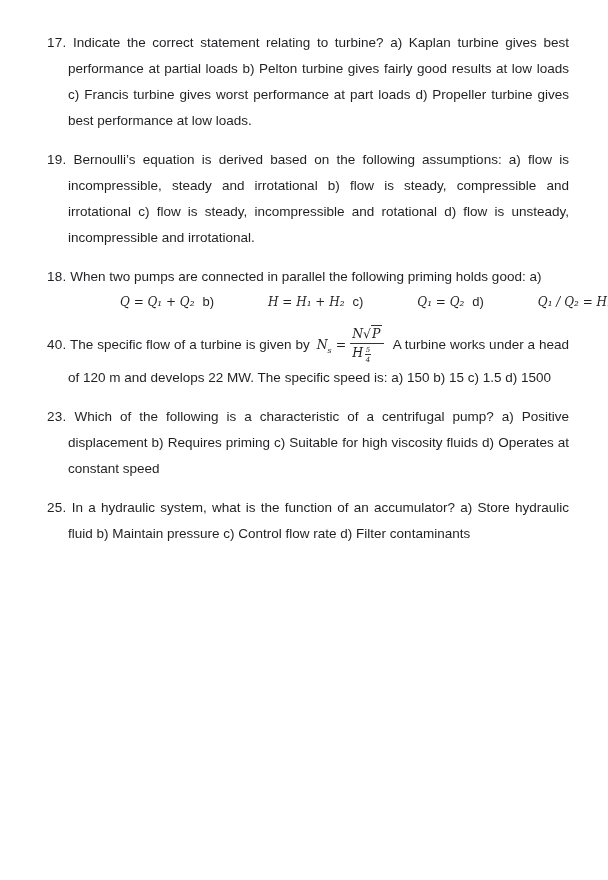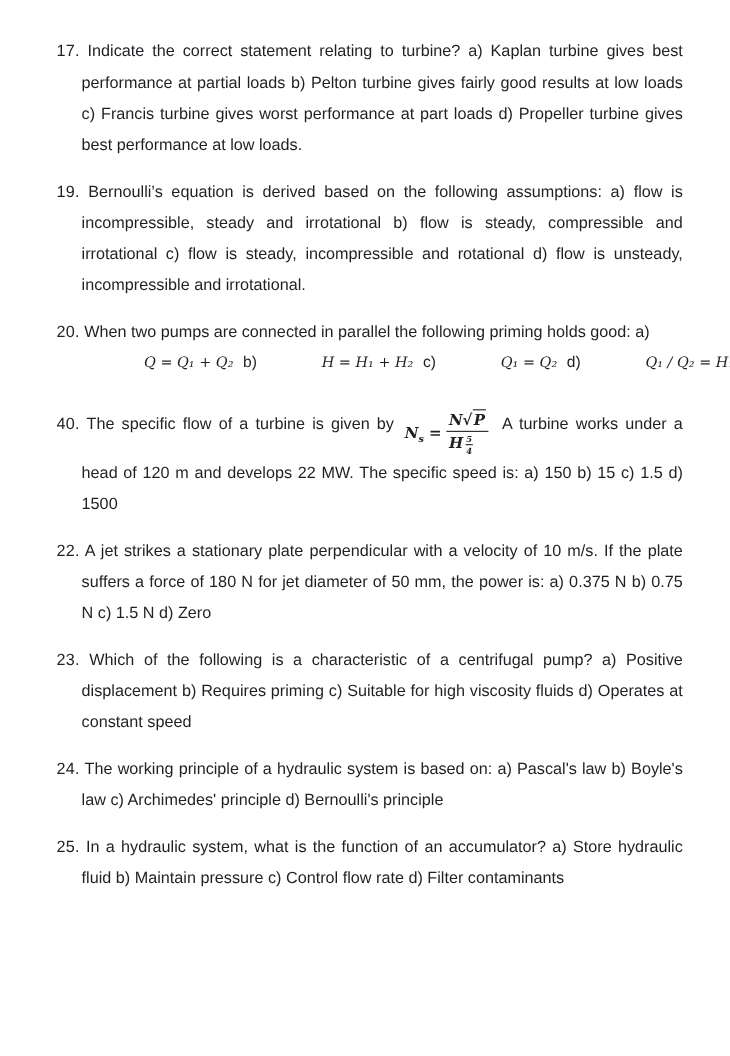--- a/index.html
+++ b/index.html
@@ -45,24 +45,23 @@
     margin-right: 6px;
   }
 
   .formula {
     display: inline-block;
     vertical-align: middle;
     font-family: "DejaVu Serif", serif;
     font-style: italic;
     font-size: 12.5px;
     line-height: 1;
-    margin: 16px 5px 0 3px;
+    margin: 0 5px 0 3px;
     text-indent: 0;
     white-space: nowrap;
-    font-weight: bold;
   }
   .formula sub { font-size: 8px; font-style: italic; }
   .frac {
     display: inline-block;
     vertical-align: middle;
     margin: 0 1px 0 4px;
     text-indent: 0;
   }
   .frac .num { display: block; padding: 1px 2px 2px 2px; }
   .frac .den { display: block; border-top: 1px solid #333; padding: 2px 2px 1px 2px; }
@@ -89,53 +88,45 @@
     <span class="qnum">17.</span>
     <span>Indicate the correct statement relating to turbine? a) Kaplan turbine gives best performance at partial loads b) Pelton turbine gives fairly good results at low loads c) Francis turbine gives worst performance at part loads d) Propeller turbine gives best performance at low loads.</span>
   </p>
 
   <p class="question">
     <span class="qnum">19.</span>
     <span>Bernoulli’s equation is derived based on the following assumptions: a) flow is incompressible, steady and irrotational b) flow is steady, compressible and irrotational c) flow is steady, incompressible and rotational d) flow is unsteady, incompressible and irrotational.</span>
   </p>
 
   <p class="question" style="margin-bottom:2px;">
-    <span class="qnum">20.</span>
+    <span class="qnum">18.</span>
     <span>When two pumps are connected in parallel the following priming holds good: a)</span>
   </p>
   <div class="math-line">
     <span class="mi">Q = Q₁ + Q₂</span><span class="opt-label">b)</span><span class="mi">H = H₁ + H₂</span><span class="opt-label">c)</span><span class="mi">Q₁ = Q₂</span><span class="opt-label">d)</span><span class="mi">Q₁ / Q₂ = H₁ / H₂</span>
   </div>
 
   <p class="question">
     <span class="qnum">40.</span>
     <span>The specific flow of a turbine is given by</span>
     <span class="formula"><span class="mi"><span>N</span><sub>s</sub></span>&nbsp;<span>=</span><span class="frac"><span class="num"><span class="mi">N</span><span class="rad">√</span><span class="radicand mi">P</span></span><span class="den"><span class="mi">H</span><span class="expfrac">
               <span>5</span>
               <span class="ebar"></span>
               <span>4</span>
             </span></span></span></span>
     <span>A turbine works under a head of 120 m and develops 22 MW. The specific speed is: a) 150 b) 15 c) 1.5 d) 1500</span>
   </p>
 
 
-  <p class="question">
-    <span class="qnum">22.</span>
-    <span>A jet strikes a stationary plate perpendicular with a velocity of 10 m/s. If the plate suffers a force of 180 N for jet diameter of 50 mm, the power is: a) 0.375 N b) 0.75 N c) 1.5 N d) Zero</span>
-  </p>
 
   <p class="question">
     <span class="qnum">23.</span>
     <span>Which of the following is a characteristic of a centrifugal pump? a) Positive displacement b) Requires priming c) Suitable for high viscosity fluids d) Operates at constant speed</span>
   </p>
 
-  <p class="question">
-    <span class="qnum">24.</span>
-    <span>The working principle of a hydraulic system is based on: a) Pascal's law b) Boyle's law c) Archimedes' principle d) Bernoulli's principle</span>
-  </p>
 
   <p class="question">
     <span class="qnum">25.</span>
     <span>In a hydraulic system, what is the function of an accumulator? a) Store hydraulic fluid b) Maintain pressure c) Control flow rate d) Filter contaminants</span>
   </p>
 
 
 </div>
 
 </body></html>

